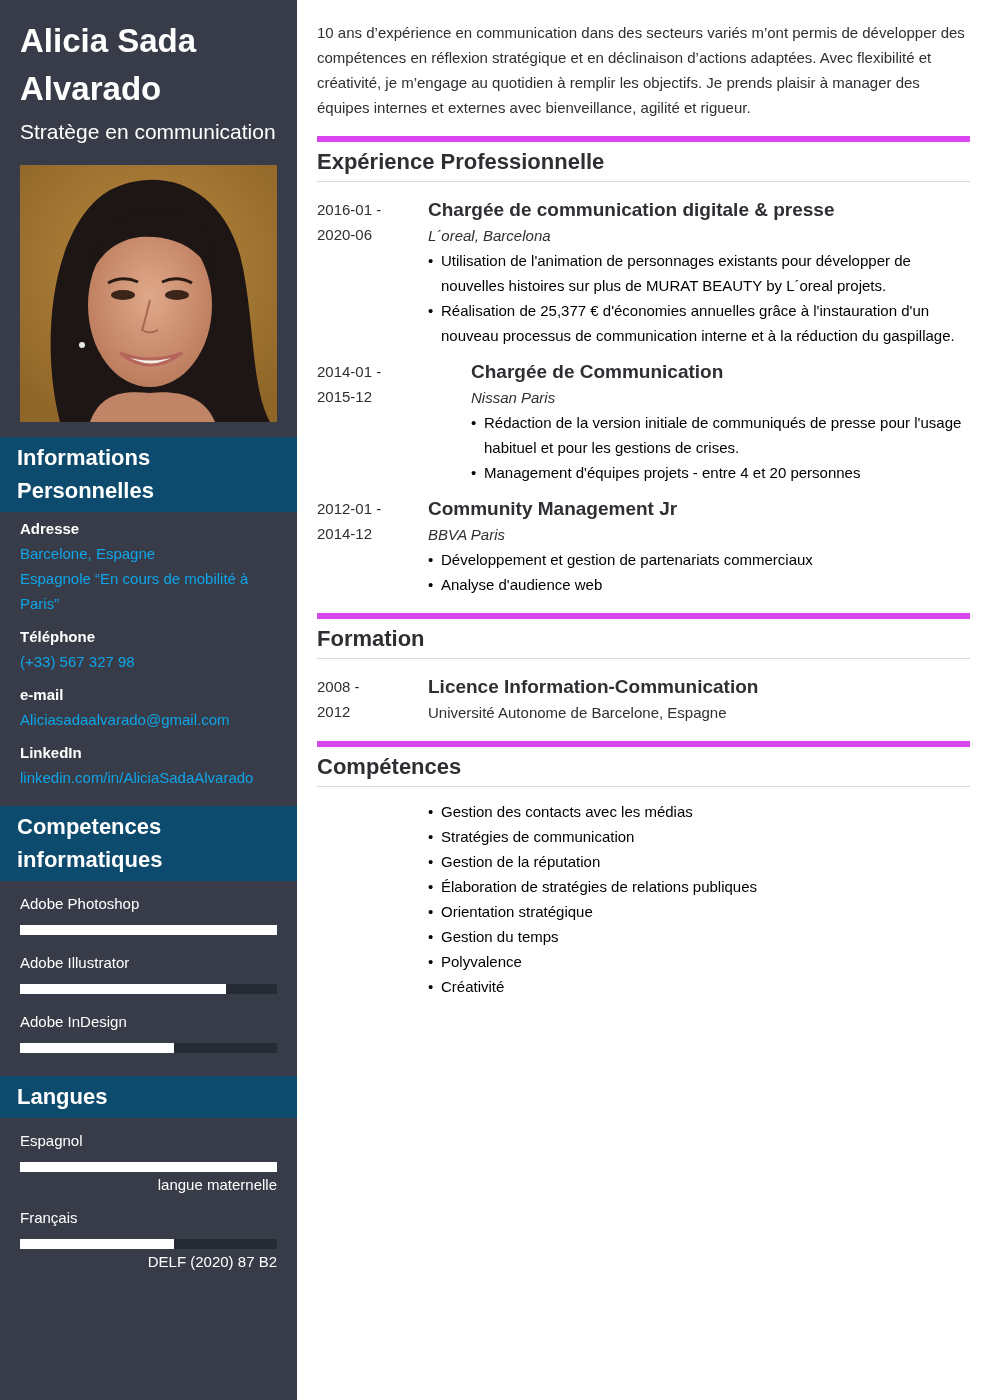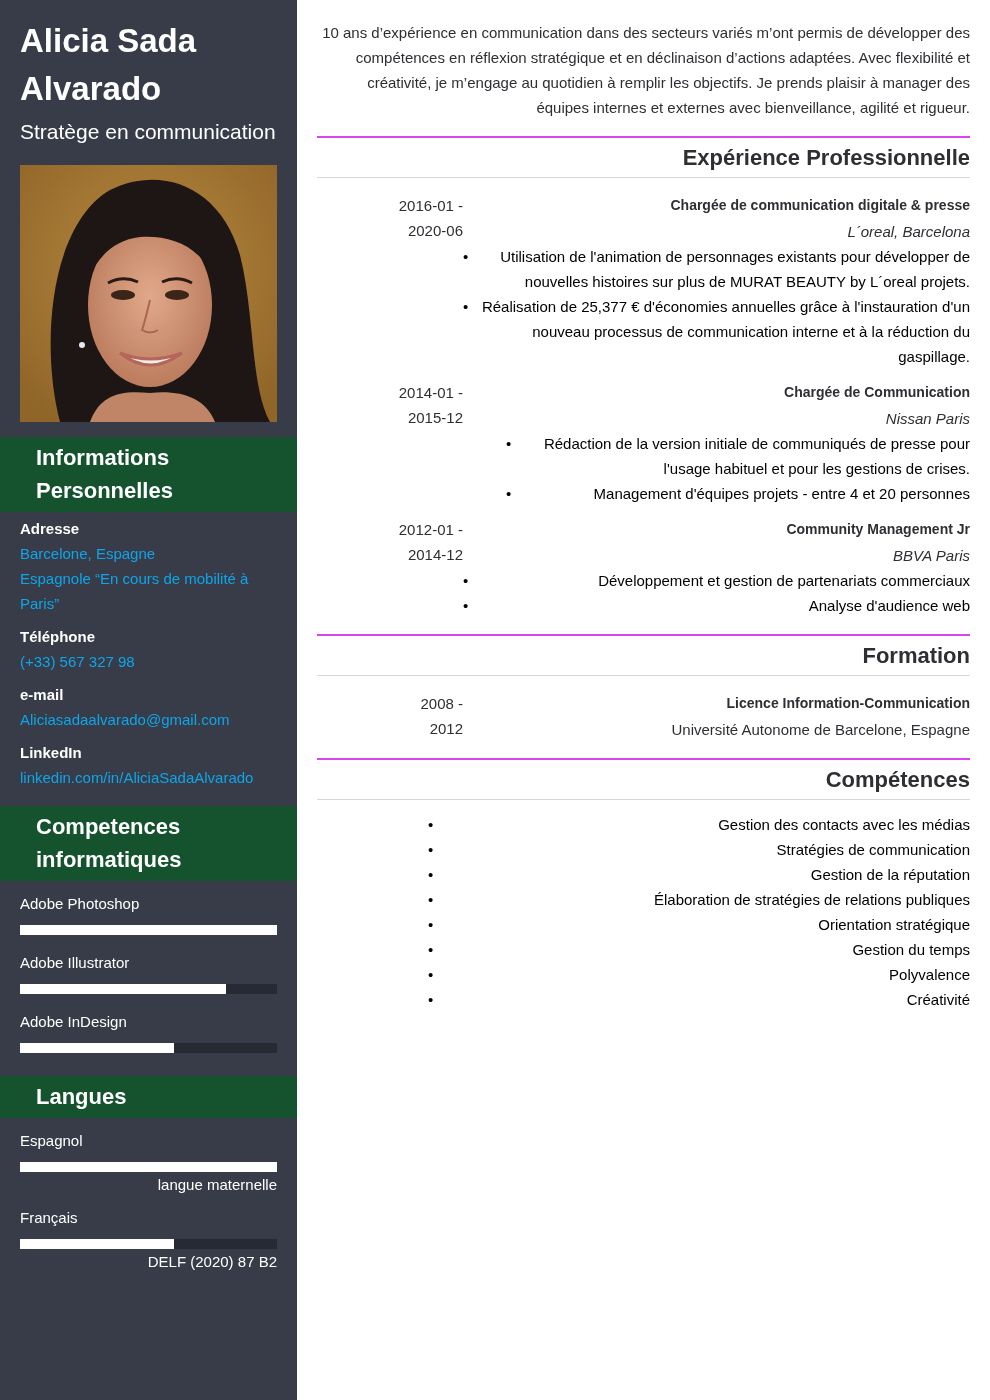--- a/index.html
+++ b/index.html
@@ -18,48 +18,48 @@
       padding: 6px 20px 0 20px;
       font-size: 21px; line-height: 26px; color: #ffffff;
     }
     .photo {
       margin: 20px 0 0 20px; width: 257px; height: 257px; overflow: hidden;
       background: #a77a38;
     }
     .photo svg { display: block; }
 
     .side-header {
-      background: #14532d; padding: 4px 20px 5px 36px;
+      background: #0c4a6e; padding: 4px 20px 5px 17px;
       font-size: 22px; font-weight: bold; line-height: 33px; color: #ffffff;
     }
     .side-body { padding: 12px 20px 16px 20px; }
     .info-label { font-size: 15px; font-weight: bold; line-height: 25px; color: #ffffff; }
     .info-value { font-size: 15px; line-height: 25px; color: #0ea5e9; }
     .info-block { margin-bottom: 8px; }
 
     .skill-name { font-size: 15px; line-height: 20px; color: #ffffff; }
     .bar { height: 10px; background: #262a33; margin: 11px 0 18px 0; position: relative; }
     .bar-fill { position: absolute; left: 0; top: 0; bottom: 0; background: #ffffff; }
     .lang-level { font-size: 15px; line-height: 20px; text-align: right; color: #ffffff; margin-top: -7px; margin-bottom: 13px; }
     .lang .bar { margin-bottom: 10px; }
 
     .main {
-      position: absolute; left: 317px; top: 0; width: 653px; text-align: right;
+      position: absolute; left: 317px; top: 0; width: 653px;
     }
     .summary {
       padding-top: 20px; font-size: 15px; line-height: 25px; color: #2d2f33;
     }
     .section-title {
-      margin-top: 16px; border-top: 2px solid #d946ef; border-bottom: 1px solid #d6d6d6;
+      margin-top: 16px; border-top: 6px solid #d946ef; border-bottom: 1px solid #d6d6d6;
       font-size: 22px; font-weight: bold; color: #2d2f33; line-height: 38px; padding-top: 1px;
     }
-    .entry { display: flex; margin-top: 14px; margin-left: 35px; }
+    .entry { display: flex; margin-top: 14px; }
     .entry-date { width: 111px; flex: 0 0 111px; font-size: 15px; line-height: 25px; color: #2d2f33; padding-top: 1px; }
     .entry-body { flex: 1; }
-    .entry-title { font-size: 14px; font-weight: bold; line-height: 27px; color: #2d2f33; }
+    .entry-title { font-size: 19px; font-weight: bold; line-height: 27px; color: #2d2f33; }
     .entry-org { font-size: 15px; font-style: italic; line-height: 25px; color: #2d2f33; }
     .entry-org.plain { font-style: normal; }
     ul.bullets { list-style: none; }
     ul.bullets li { position: relative; padding-left: 13px; font-size: 15px; line-height: 25px; color: #000000; }
     ul.bullets li::before { content: "\2022"; position: absolute; left: 0; top: 0; }
     .skills-list { margin-left: 111px; margin-top: 12px; }
   </style>
 </head>
 <body>
 

